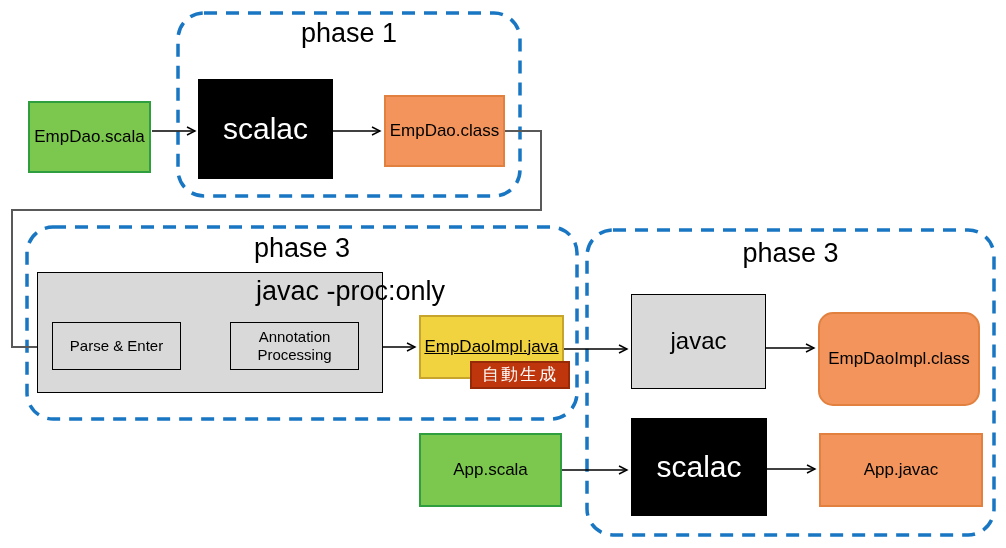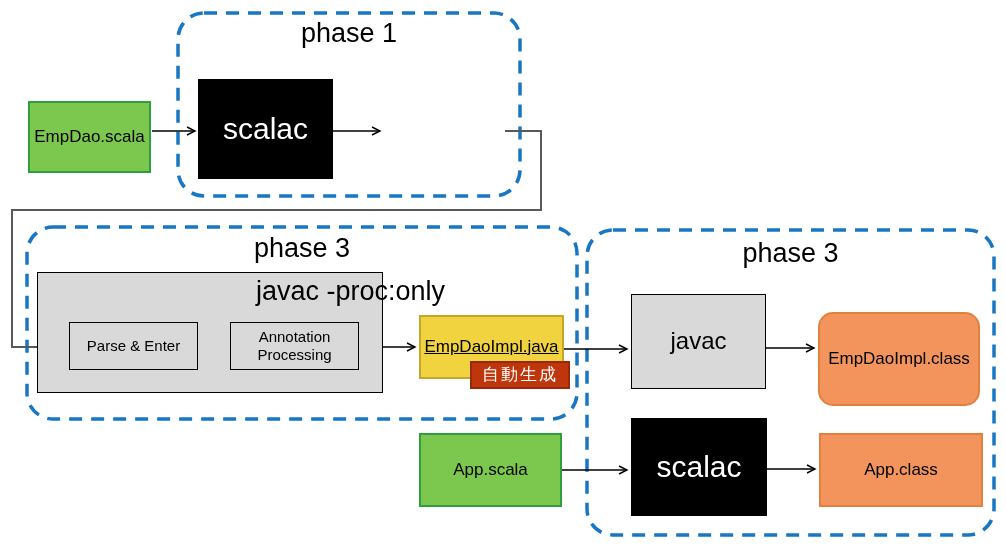--- a/index.html
+++ b/index.html
@@ -109,27 +109,28 @@
     <line x1="562" y1="470" x2="627" y2="470" stroke="#000" stroke-width="1.5" marker-end="url(#ah-black)"></line>
     <line x1="767" y1="469" x2="815" y2="469" stroke="#000" stroke-width="1.5" marker-end="url(#ah-black)"></line>
   </svg>
 
   <div class="phase-title" style="left:178px;top:18px;width:342px;">phase 1</div>
   <div class="phase-title" style="left:27px;top:233px;width:550px;">phase 3</div>
   <div class="phase-title" style="left:587px;top:238px;width:407px;">phase 3</div>
 
   <div class="node green" style="left:28px;top:90px;width:123px;height:72px;margin-top:11px;">EmpDao.scala</div>
   <div class="node black-box" style="left:198px;top:79px;width:135px;height:100px;">scalac</div>
+  <div class="node orange" style="left:384px;top:95px;width:121px;height:72px;">EmpDao.class</div>
 
   <div class="node gray-box" style="left:37px;top:272px;width:346px;height:121px;"></div>
   <div class="proc-title">javac -proc:only</div>
-  <div class="node gray-sub" style="left:69px;top:322px;width:129px;height:48px;">Parse &amp; Enter</div>
+  <div class="node gray-sub" style="left:52px;top:322px;width:129px;height:48px;">Parse &amp; Enter</div>
   <div class="node gray-sub" style="left:230px;top:322px;width:129px;height:48px;padding:16px 16px;">Annotation Processing</div>
   <div class="node yellow" style="left:419px;top:315px;width:145px;height:64px;text-decoration:underline;">EmpDaoImpl.java</div>
   <div class="node red-badge" style="left:470px;top:361px;width:100px;height:28px;">自動生成</div>
 
   <div class="node gray-box big" style="left:631px;top:294px;width:135px;height:95px;">javac</div>
   <div class="node orange" style="left:818px;top:312px;width:162px;height:94px;border-radius:15px;">EmpDaoImpl.class</div>
   <div class="node green" style="left:419px;top:433px;width:143px;height:74px;">App.scala</div>
   <div class="node black-box" style="left:631px;top:418px;width:136px;height:98px;">scalac</div>
-  <div class="node orange" style="left:819px;top:433px;width:164px;height:74px;">App.class</div>
+  <div class="node orange" style="left:819px;top:433px;width:164px;height:74px;">App.javac</div>
 
 </div>
 
 </body></html>

